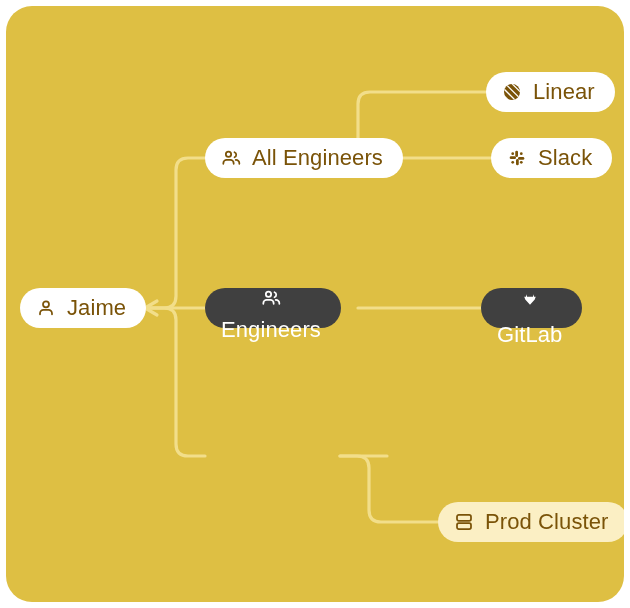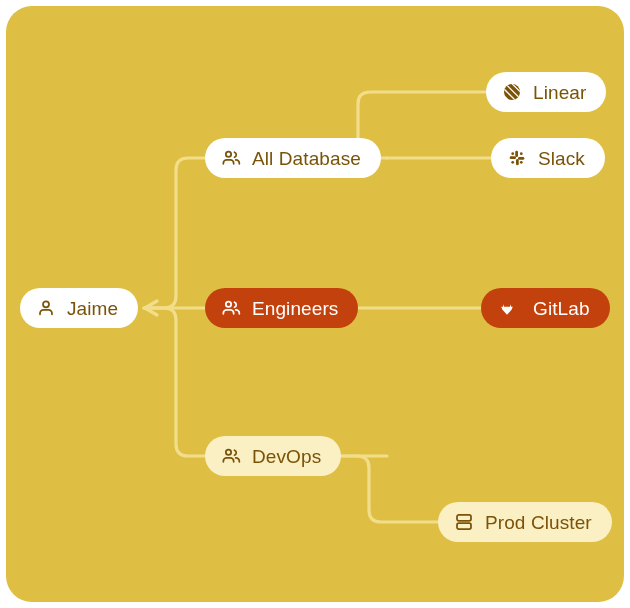--- a/index.html
+++ b/index.html
@@ -34,37 +34,37 @@
   .node {
     position: absolute;
     display: flex;
     align-items: center;
     box-sizing: border-box;
     border-radius: 999px;
     white-space: nowrap;
     height: 40px;
     padding: 0 20px 0 16px;
     gap: 11px;
-    font-size: 19px;
+    font-size: 22px;
     letter-spacing: 0.1px;
   }
   .node .ico {
     display: block;
     width: 20px;
     height: 20px;
     flex: 0 0 20px;
   }
   .node .lbl {
     line-height: 1;
     display: block;
   }
   
   .v-white { background: #ffffff; color: #7A5308; }
   .v-cream { background: #FBEFC4; color: #7A5308; }
-  .v-dark  { background: #c2410c; color: #ffffff; }
+  .v-dark  { background: #404040; color: #ffffff; flex-direction: column; }
 
   
   #n-jaime      { left: 14px;  top: 282px; justify-content: center; }
   #n-all        { left: 199px; top: 132px; }
   #n-eng        { left: 199px; top: 282px; }
   #n-devops     { left: 199px; top: 430px; }
   #n-linear     { left: 480px; top: 66px;  }
   #n-slack      { left: 485px; top: 132px; align-items: center; }
   #n-gitlab     { left: 475px; top: 282px; gap: 16px; }
   #n-db         { left: 381px; top: 430px; }
@@ -102,42 +102,33 @@
     <span class="lbl">Jaime</span>
   </div>
 
   <div class="node v-white" id="n-all">
     <svg class="ico" viewBox="0 0 24 24" fill="none" stroke="currentColor" stroke-width="2.1" stroke-linecap="round" stroke-linejoin="round">
       <circle cx="9" cy="7.5" r="3.2"></circle>
       <path d="M2.8 19v-.8A4 4 0 0 1 6.8 14.2h4.4A4 4 0 0 1 15.2 18.2v.8"></path>
       <path d="M16.2 5.1a3.2 3.2 0 0 1 0 6"></path>
       <path d="M17.6 14.3h.4a4 4 0 0 1 4 4v.7"></path>
     </svg>
-    <span class="lbl">All Database</span>
+    <span class="lbl">All Engineers</span>
   </div>
 
   <div class="node v-dark" id="n-eng">
     <svg class="ico" viewBox="0 0 24 24" fill="none" stroke="currentColor" stroke-width="2.1" stroke-linecap="round" stroke-linejoin="round">
       <circle cx="9" cy="7.5" r="3.2"></circle>
       <path d="M2.8 19v-.8A4 4 0 0 1 6.8 14.2h4.4A4 4 0 0 1 15.2 18.2v.8"></path>
       <path d="M16.2 5.1a3.2 3.2 0 0 1 0 6"></path>
       <path d="M17.6 14.3h.4a4 4 0 0 1 4 4v.7"></path>
     </svg>
     <span class="lbl">Engineers</span>
   </div>
 
-  <div class="node v-cream" id="n-devops">
-    <svg class="ico" viewBox="0 0 24 24" fill="none" stroke="currentColor" stroke-width="2.1" stroke-linecap="round" stroke-linejoin="round">
-      <circle cx="9" cy="7.5" r="3.2"></circle>
-      <path d="M2.8 19v-.8A4 4 0 0 1 6.8 14.2h4.4A4 4 0 0 1 15.2 18.2v.8"></path>
-      <path d="M16.2 5.1a3.2 3.2 0 0 1 0 6"></path>
-      <path d="M17.6 14.3h.4a4 4 0 0 1 4 4v.7"></path>
-    </svg>
-    <span class="lbl">DevOps</span>
-  </div>
 
   <div class="node v-white" id="n-linear">
     <svg class="ico" viewBox="0 0 24 24">
       <defs>
         <clipPath id="linClip">
             <circle cx="12" cy="12" r="9.6"></circle>
           </clipPath>
       </defs>
       <g clip-path="url(#linClip)">
         <rect x="0" y="0" width="24" height="24" fill="currentColor"></rect>

